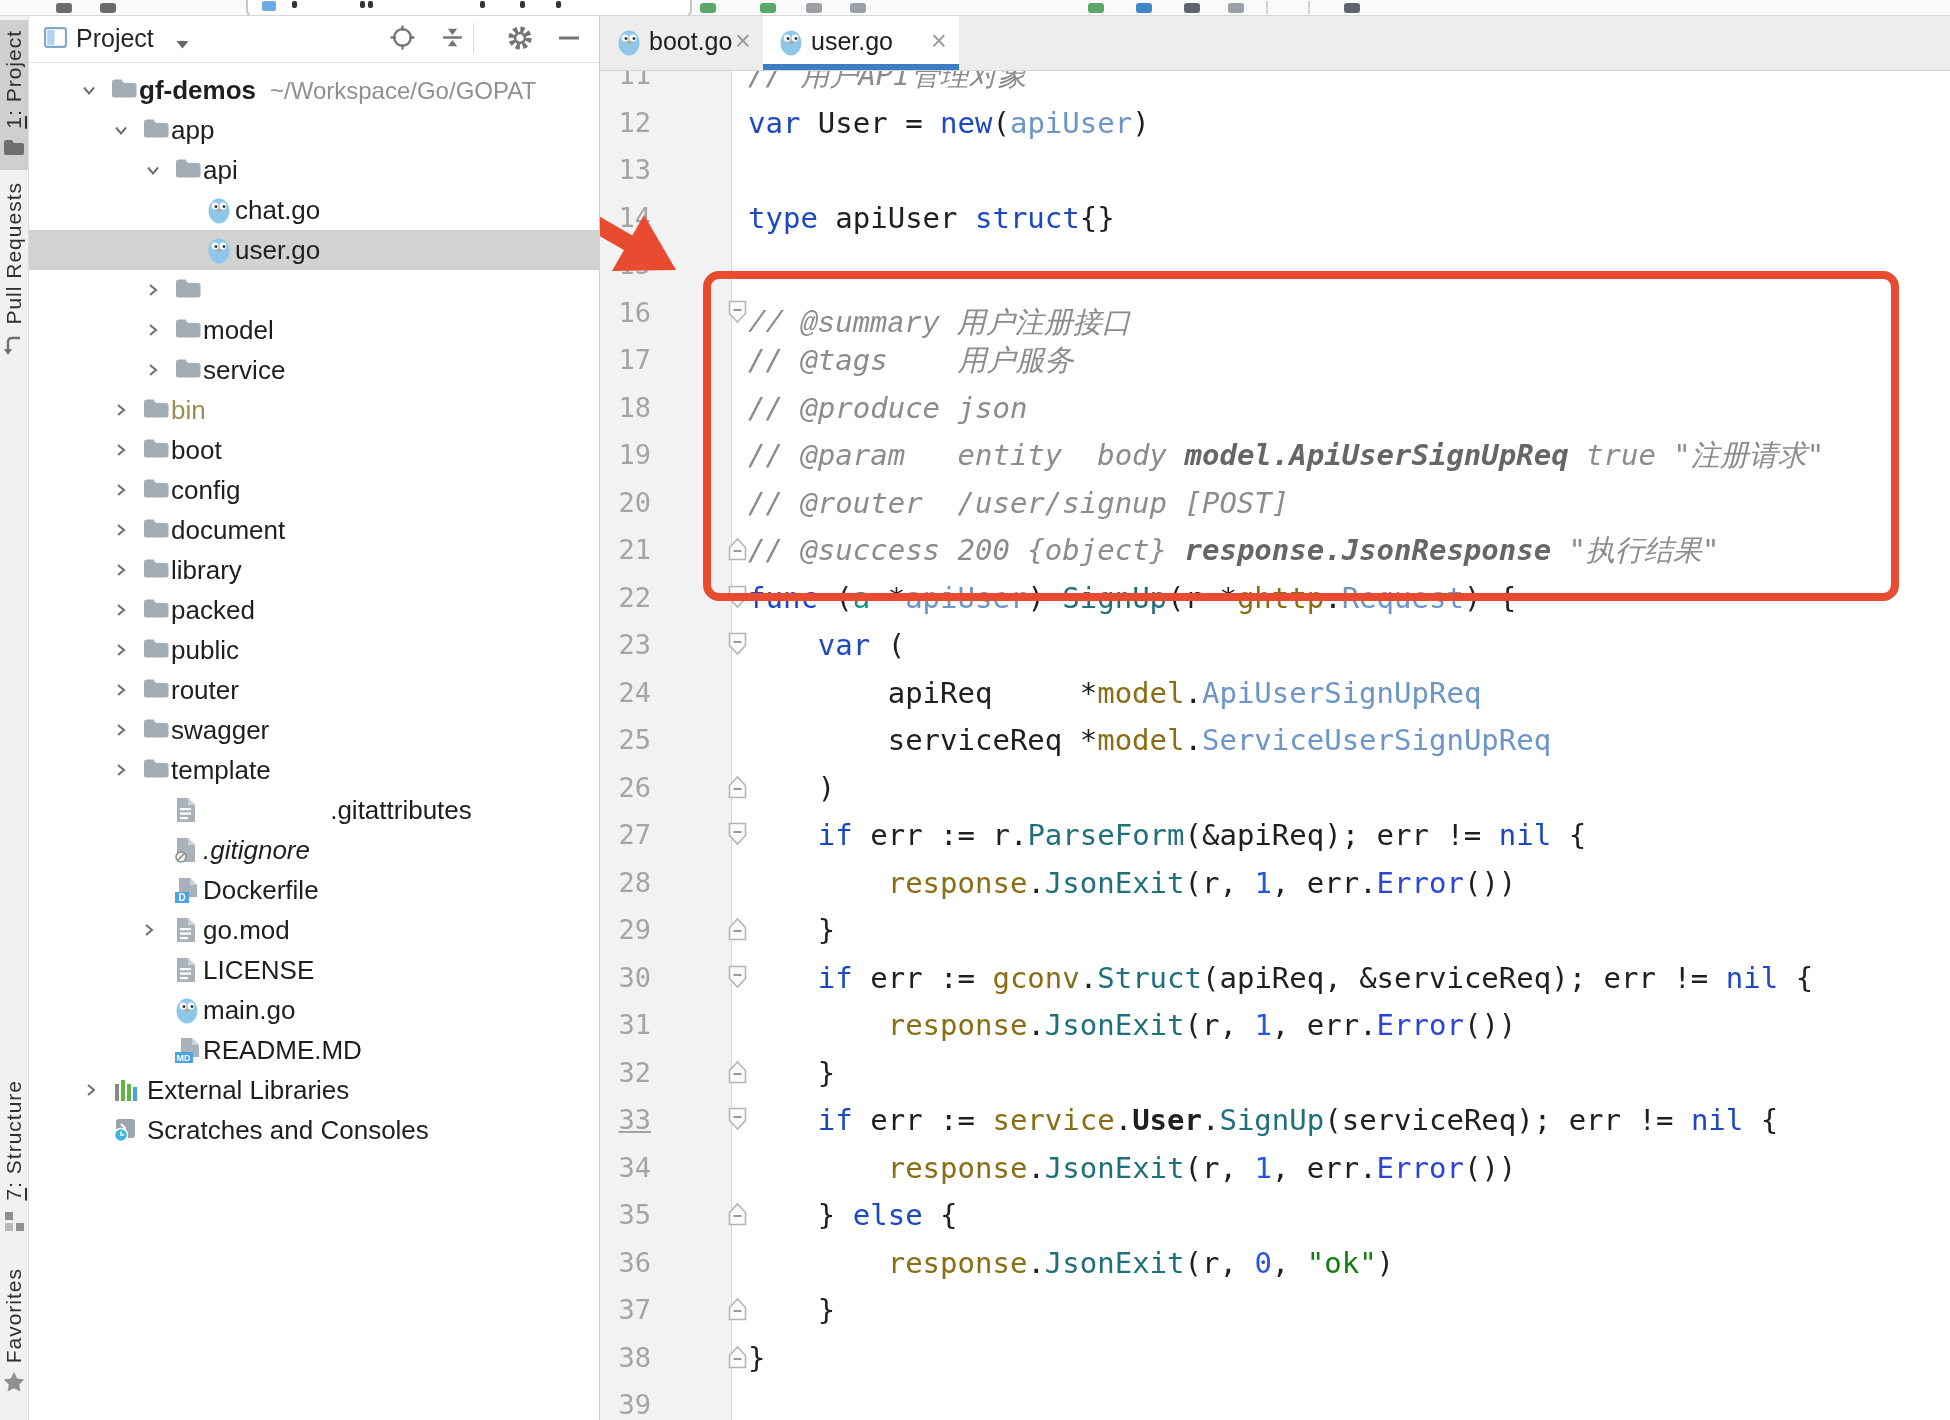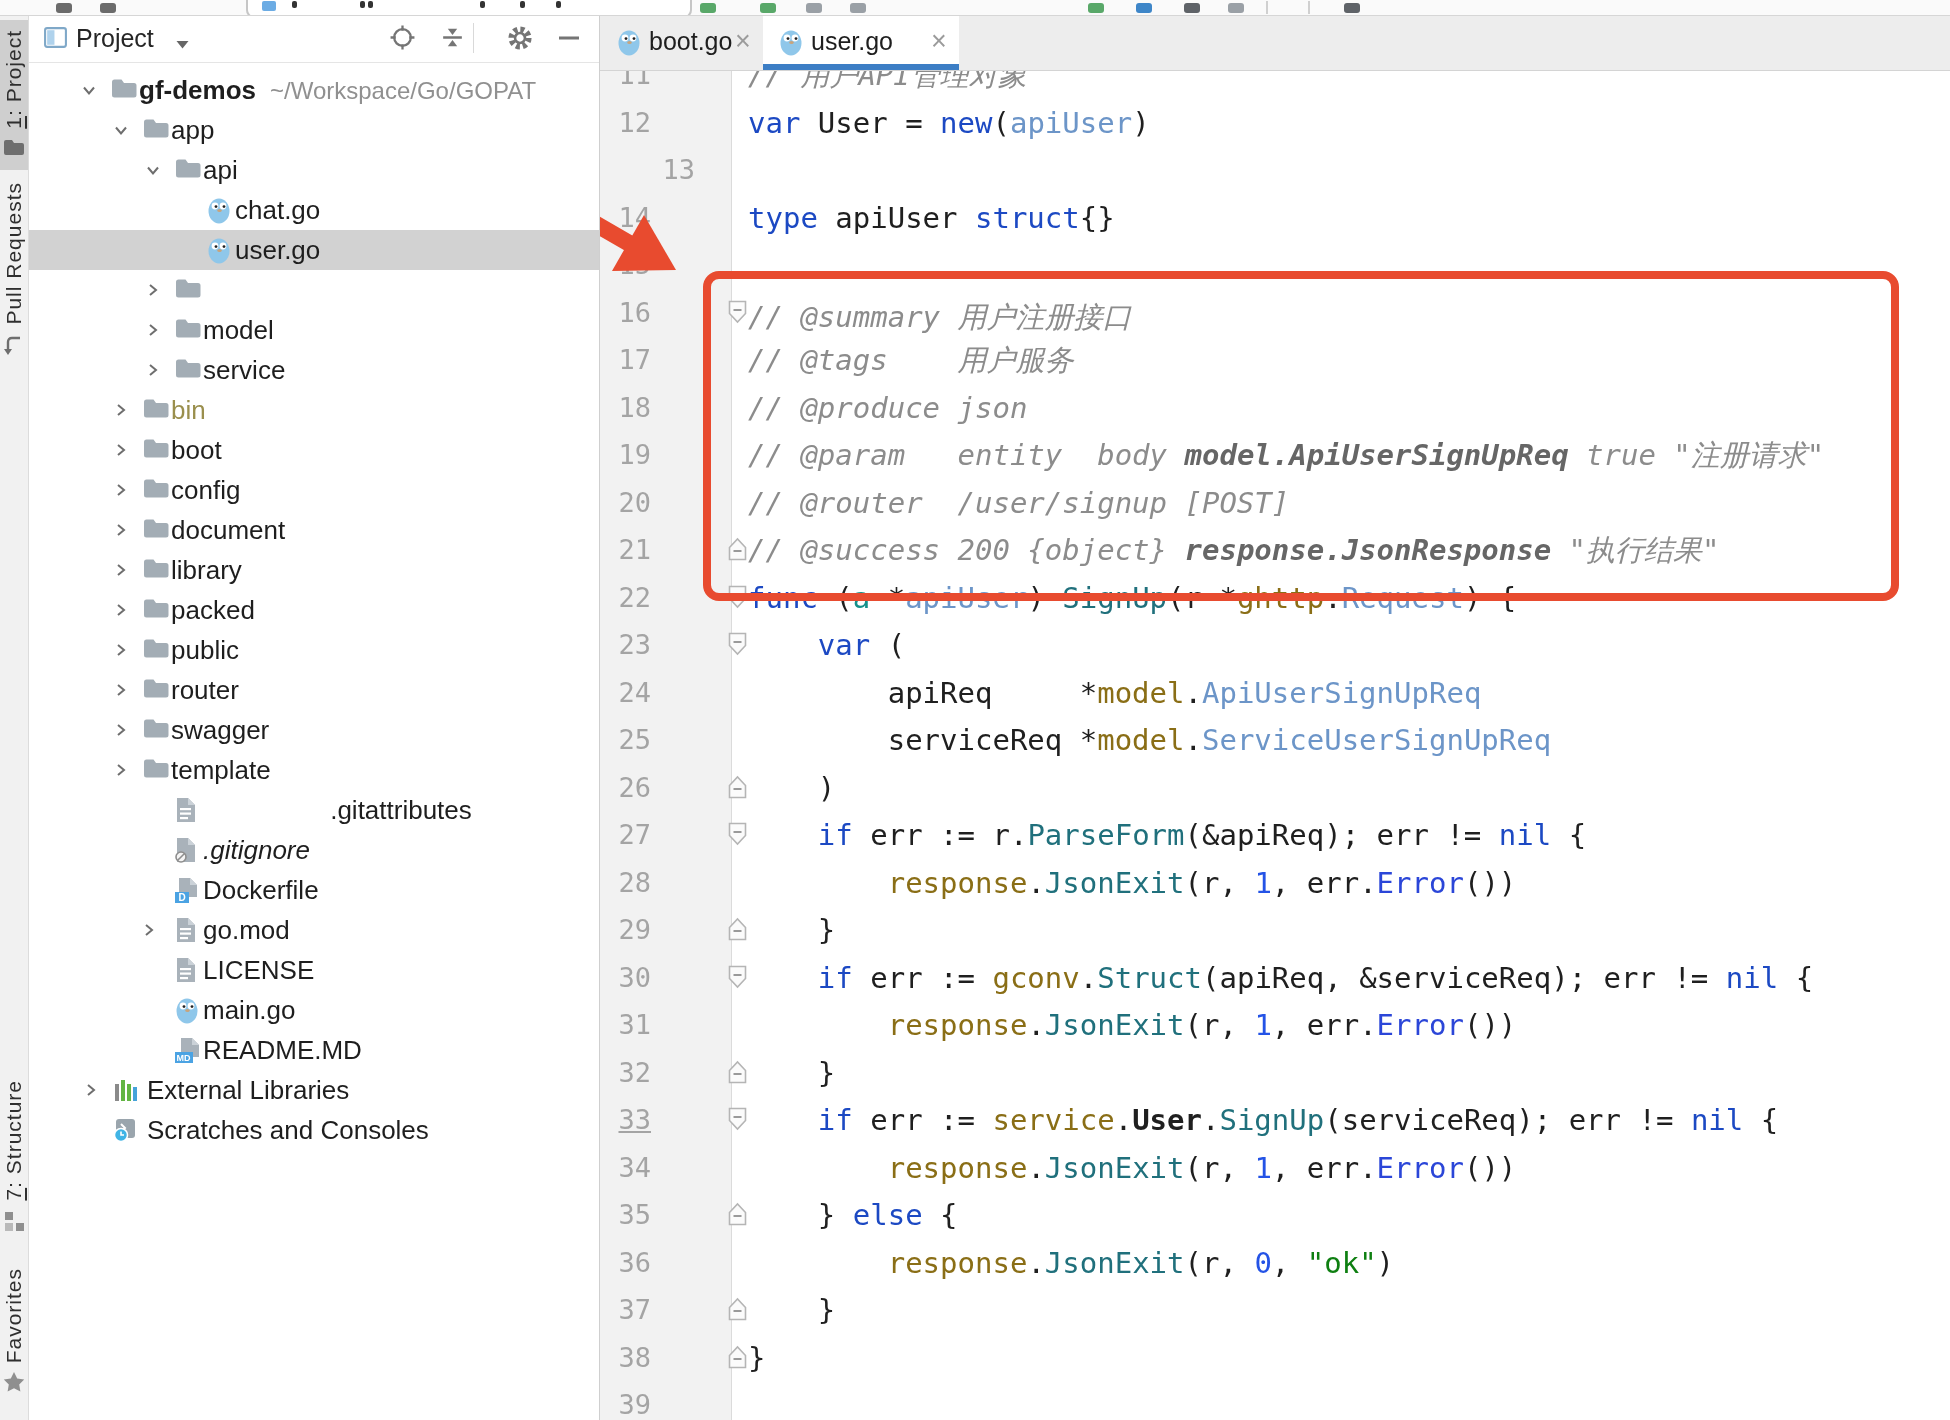--- a/index.html
+++ b/index.html
@@ -437,32 +437,32 @@
         <div class="underline" style="background: rgb(60, 126, 197);"></div>
       </div>
     </div>
   <div id="gutter-bg"></div>
   <div id="gutter-line"></div>
   <div id="editor-lines">
       <div class="lnum" style="top: 51px;">11</div>
       <div class="cline" style="top: 51px;"><span class="tk-cmt">// 用户API管理对象</span></div>
       <div class="lnum" style="top: 98.5px;">12</div>
       <div class="cline" style="top: 98.5px;"><span class="tk-kw">var</span><span class="tk-pl"> User = </span><span class="tk-kw">new</span><span class="tk-pl">(</span><span class="tk-typ">apiUser</span><span class="tk-pl">)</span></div>
-      <div class="lnum" style="top: 146px; padding-left: 44px;">13</div>
+      <div class="lnum" style="top: 146px;">13</div>
       <div class="cline" style="top: 146px;"></div>
       <div class="lnum" style="top: 193.5px;">14</div>
       <div class="cline" style="top: 193.5px;"><span class="tk-kw">type</span><span class="tk-pl"> apiUser </span><span class="tk-kw">struct</span><span class="tk-pl">{}</span></div>
       <div class="lnum" style="top: 241px;">15</div>
       <div class="cline" style="top: 241px;"></div>
       <div class="lnum" style="top: 288.5px;">16</div>
       <div class="fold" style="top: 299.5px;"><svg width="21" height="24" viewBox="0 0 21 24">
           <path d="M2.5 1.5 h16 v12 l-8 8.5 -8-8.5 z" fill="#FBFBFB" stroke="#B5B5B5" stroke-width="1.6"></path>
           <rect x="6.5" y="9" width="8" height="2" fill="#9A9A9A"></rect>
         </svg></div>
-      <div class="cline" style="top: 293px;"><span class="tk-cmt">// @summary 用户注册接口</span></div>
+      <div class="cline" style="top: 301px; font-family: Liberation Mono, monospace;"><span class="tk-cmt">// @summary 用户注册接口</span></div>
       <div class="lnum" style="top: 336px;">17</div>
       <div class="cline" style="top: 336px;"><span class="tk-cmt">// @tags    用户服务</span></div>
       <div class="lnum" style="top: 383.5px;">18</div>
       <div class="cline" style="top: 383.5px;"><span class="tk-cmt">// @produce json</span></div>
       <div class="lnum" style="top: 431px;">19</div>
       <div class="cline" style="top: 431px;"><span class="tk-cmt">// @param   entity  body </span><span class="tk-cmtb">model.ApiUserSignUpReq</span><span class="tk-cmt"> true "注册请求"</span></div>
       <div class="lnum" style="top: 478.5px;">20</div>
       <div class="cline" style="top: 478.5px;"><span class="tk-cmt">// @router  /user/signup [POST]</span></div>
       <div class="lnum" style="top: 526px;">21</div>
       <div class="fold" style="top: 537px;"><svg width="21" height="24" viewBox="0 0 21 24">

